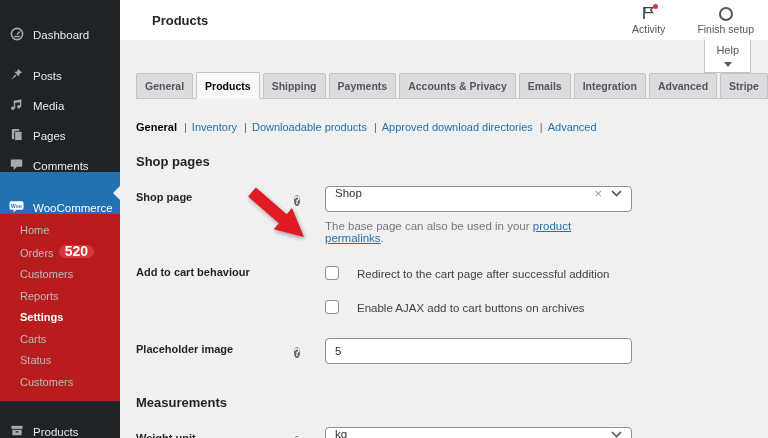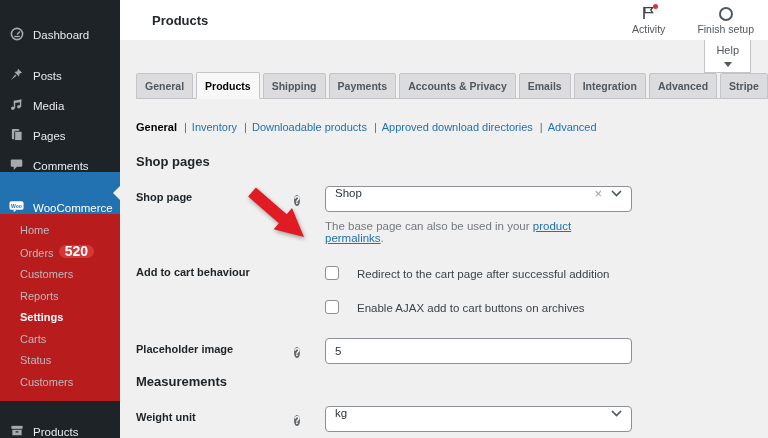--- a/index.html
+++ b/index.html
@@ -271,21 +271,21 @@
     </div>
 
     <div class="row" style="margin-top:24px;">
       <div class="row-label">Placeholder image</div>
       <div class="tipcol"><span class="help-tip"></span></div>
       <div class="fieldcol">
         <input class="textinput" type="text" value="5" style="">
       </div>
     </div>
 
-    <h2 class="section" style="margin-top:10px;">Measurements</h2>
+    <h2 class="section" style="margin-top:31px;">Measurements</h2>
 
     <div class="row">
       <div class="row-label">Weight unit</div>
       <div class="tipcol"><span class="help-tip"></span></div>
       <div class="fieldcol">
         <div class="selectbox">
           <span>kg</span>
           <span class="grow"></span>
           <span class="chev">
             <svg width="11" height="7" viewBox="0 0 11 7">

